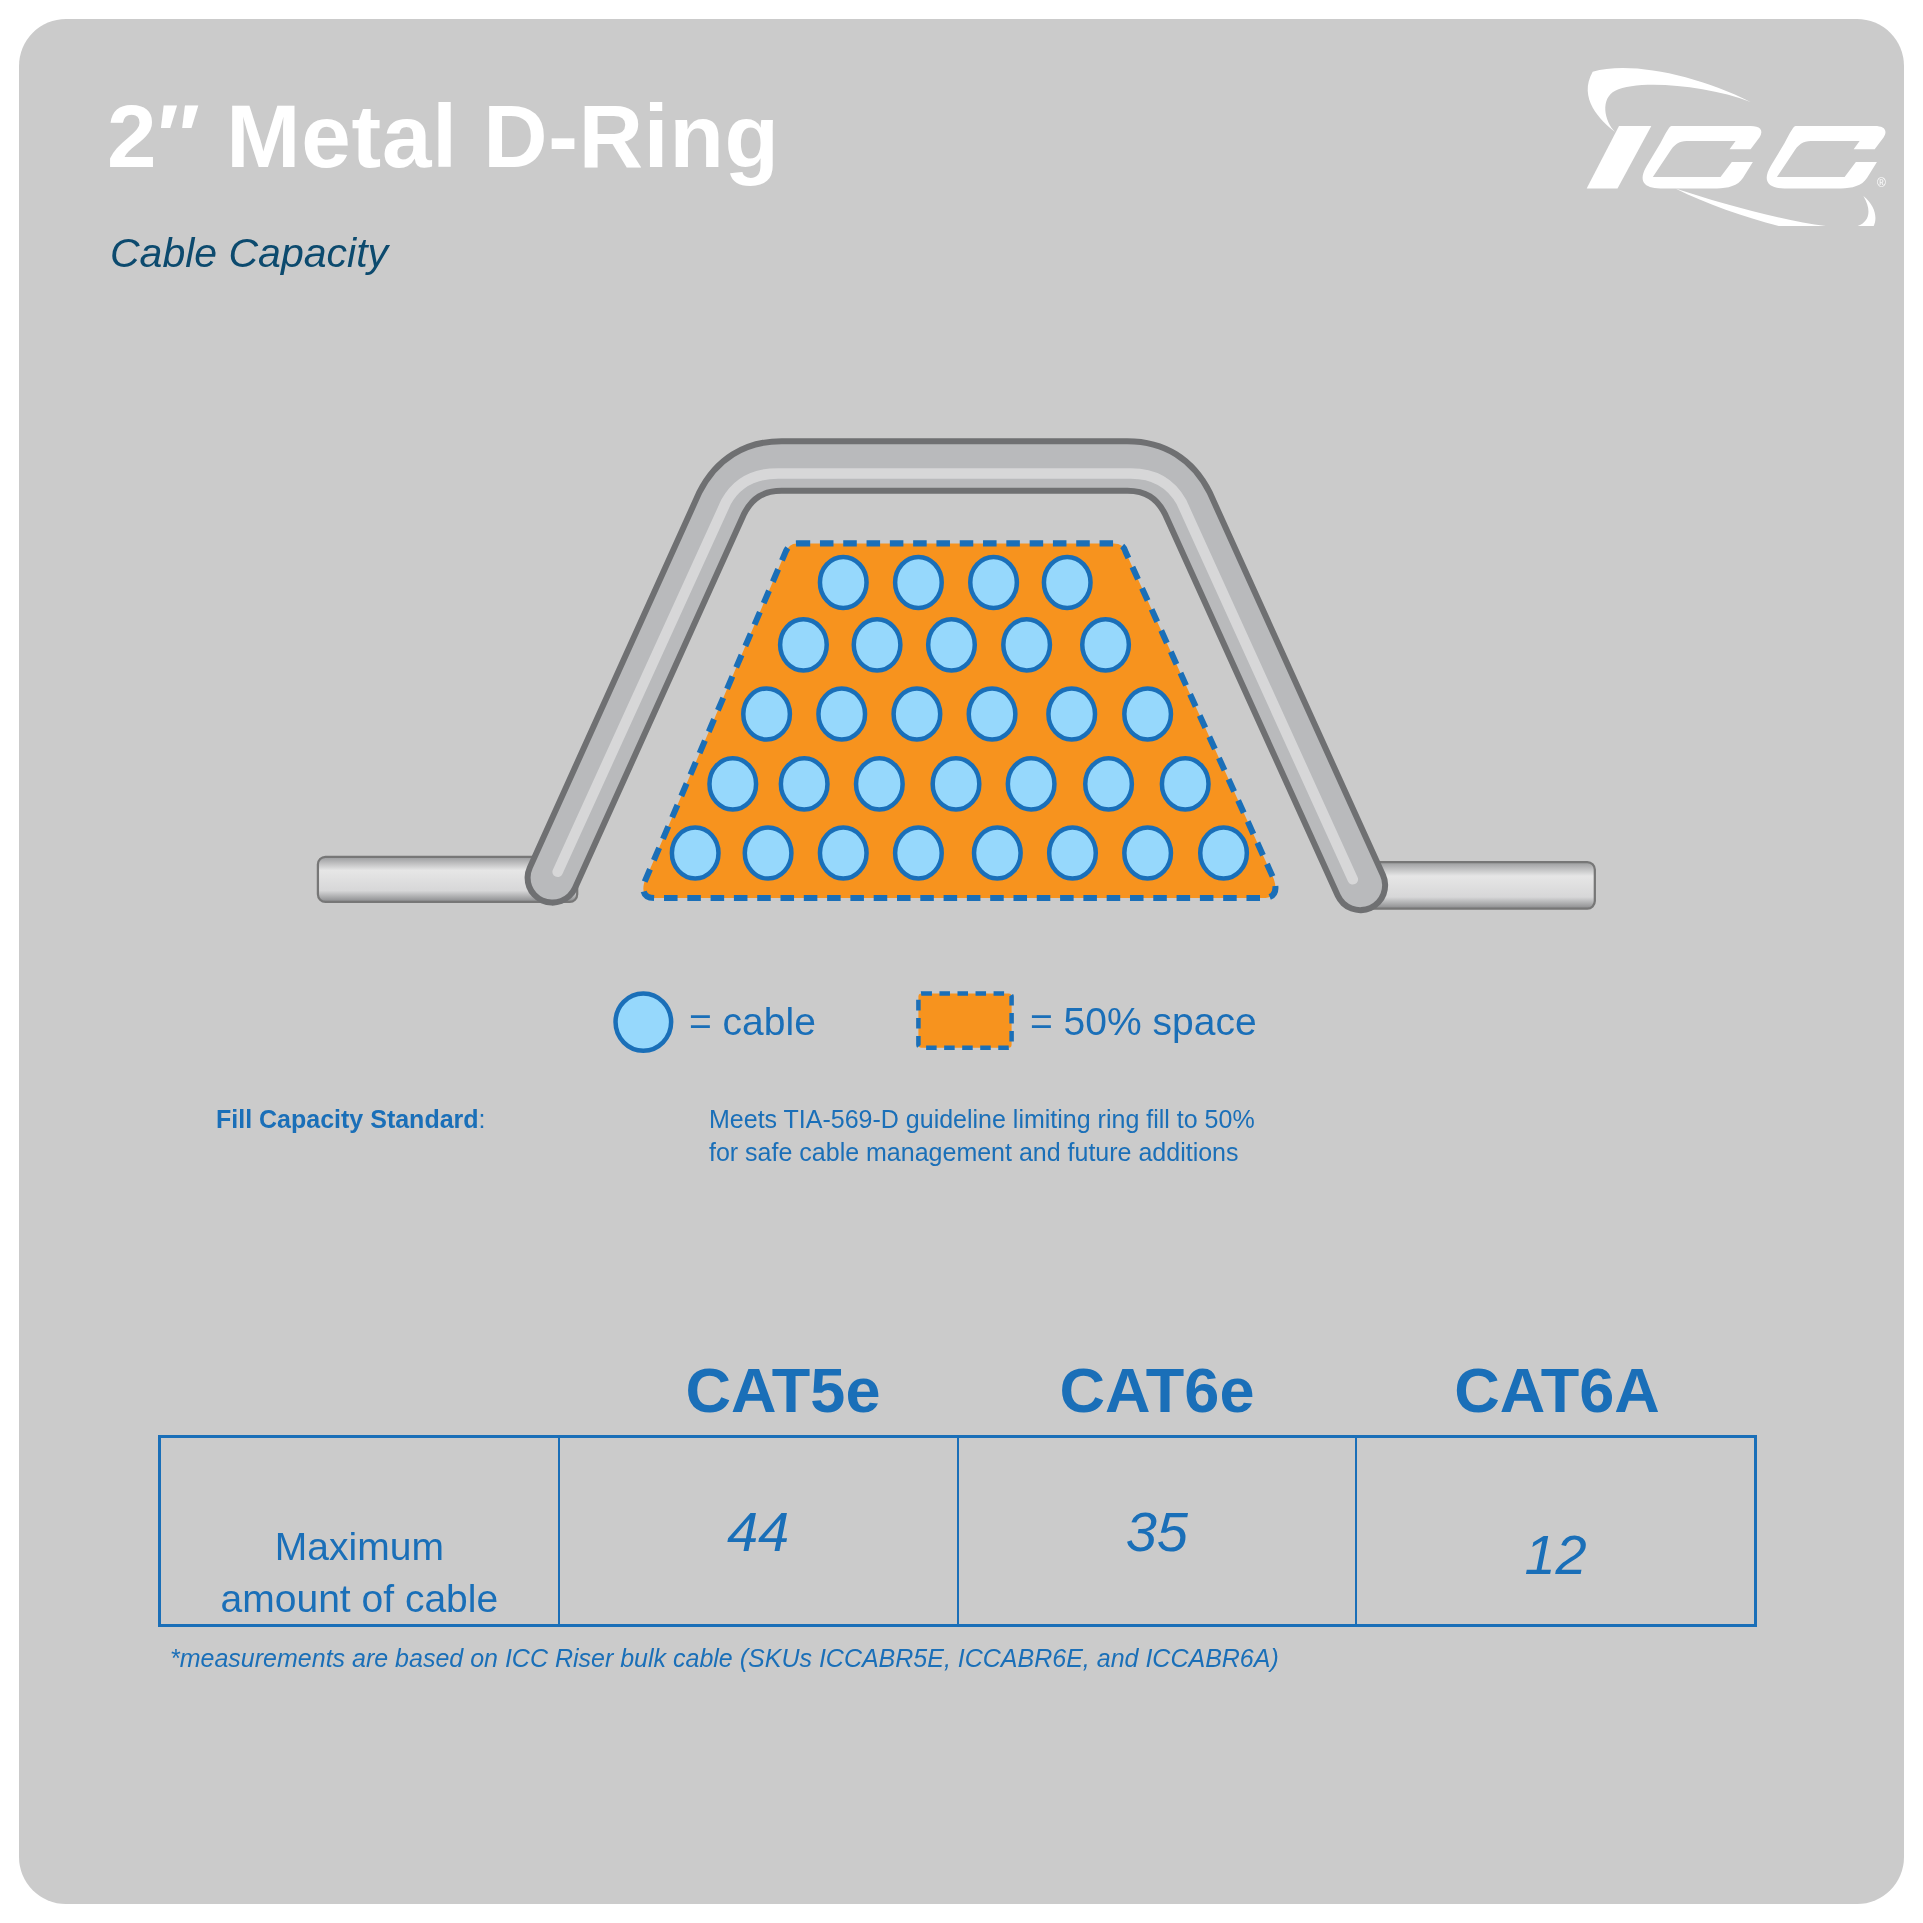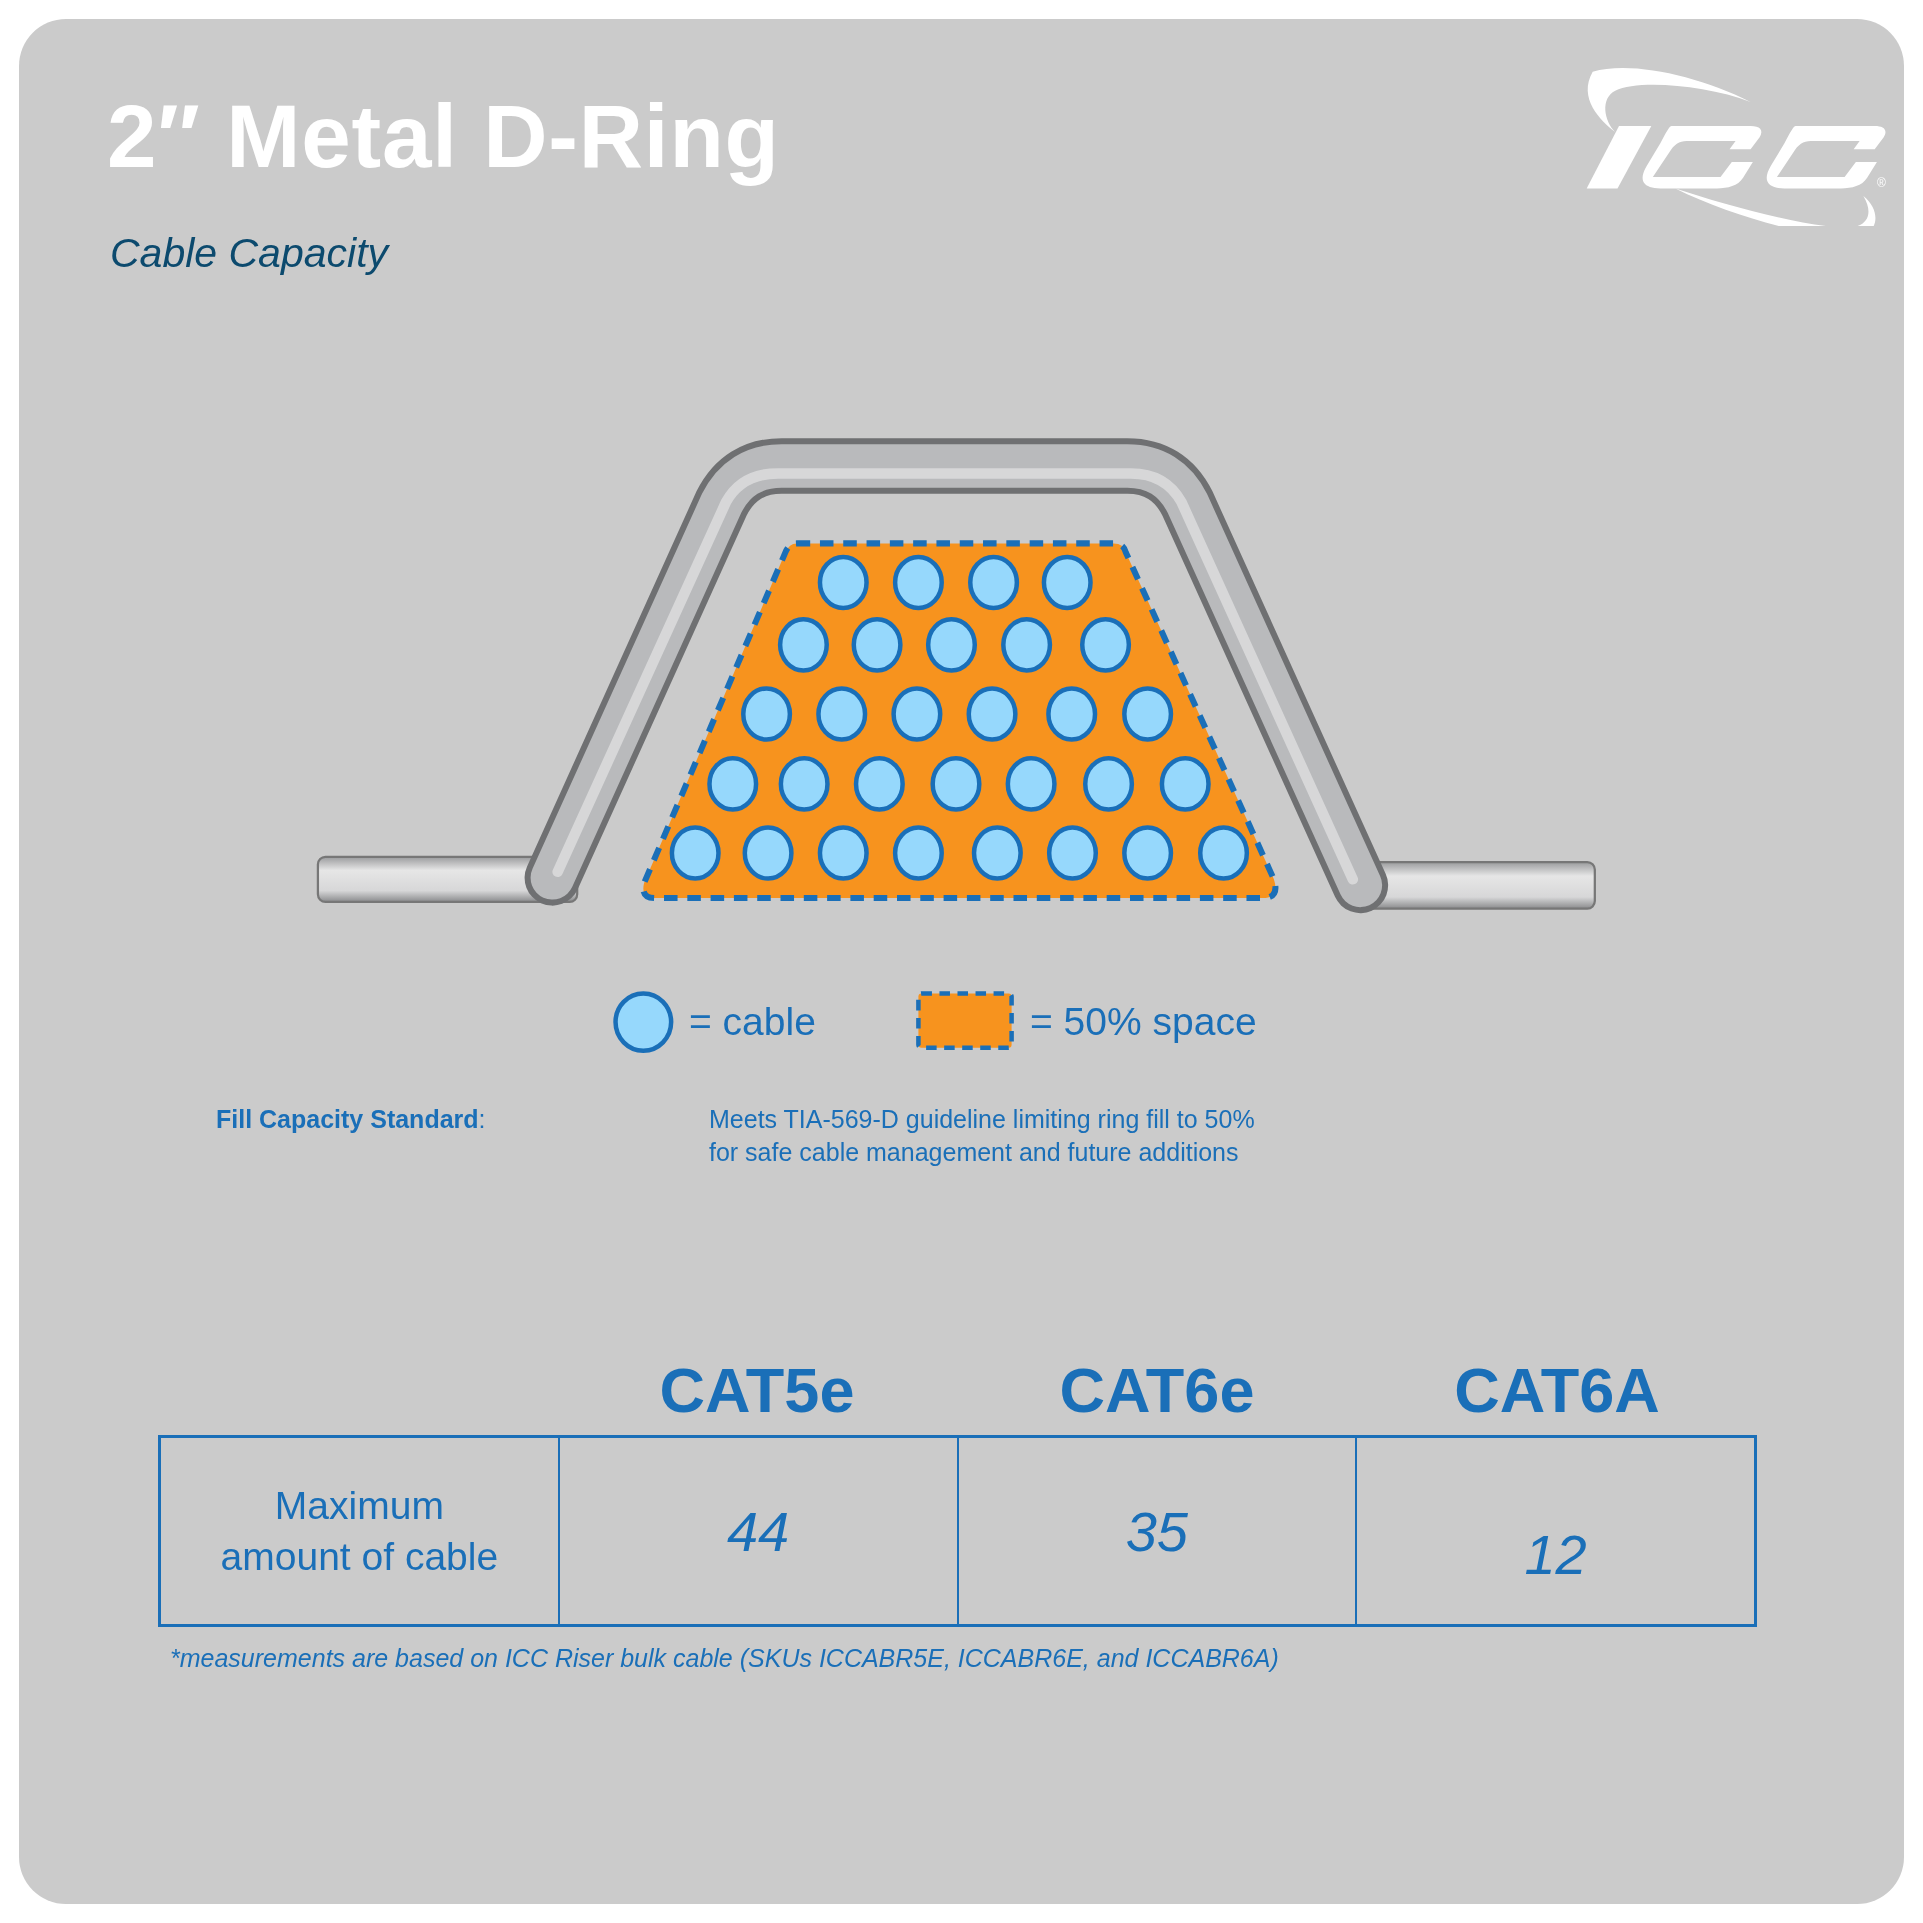--- a/index.html
+++ b/index.html
@@ -11,21 +11,21 @@
   .diagram { position:absolute; left:0; top:0; width:1924px; height:1924px; }
   .legend-text { position:absolute; font-size:39px; color:#1a6fb8; line-height:1; }
   .fill-std { position:absolute; left:216px; top:1103px; font-size:25px; color:#1a6fb8; line-height:1.32; }
   .fill-label { font-weight:bold; }
   .fill-lines { position:absolute; left:493px; top:0; white-space:nowrap; }
   .fill-line { display:block; }
   .col-head { position:absolute; top:1359px; font-size:63px; font-weight:bold; color:#1a6fb8; text-align:center; width:398px; line-height:1; }
   .table { position:absolute; left:158px; top:1435px; width:1599px; height:192px; border:3px solid #1a6fb8; border-top-width:3.8px; border-bottom-width:3.8px; display:flex; box-sizing:border-box; }
   .cell { flex:1; border-right:2.3px solid #1a6fb8; display:flex; align-items:center; justify-content:center; color:#1a6fb8; text-align:center; }
   .cell:last-child { border-right:none;margin-top:46px; }
-  .cell.label { font-size:39px; line-height:1.32; }
+  .cell.label { font-size:39px; line-height:1.32;align-items:flex-end; }
   .cell.value { font-size:56px;font-style:italic; }
   .footnote { position:absolute; left:170px; top:1646px; font-size:25px; font-style:italic; color:#1a6fb8; line-height:1; }
 </style>
 </head>
 <body>
 
 <div class="card"></div>
 
 <h1 class="title">2″ Metal D-Ring</h1>
 <div class="subtitle">Cable Capacity</div>
@@ -114,21 +114,21 @@
 <div class="legend-text" style="left:1030px; top:1002px;">= 50% space</div>
 
 <div class="fill-std">
   <span class="fill-label">Fill Capacity Standard</span><span>:</span>
   <div class="fill-lines">
     <span class="fill-line">Meets TIA-569-D guideline limiting ring fill to 50%</span>
     <span class="fill-line">for safe cable management and future additions</span>
   </div>
 </div>
 
-<div class="col-head" style="left:558px;">CAT5e</div>
+<div class="col-head" style="left:584px;">CAT5e</div>
 <div class="col-head" style="left:958px;">CAT6e</div>
 <div class="col-head" style="left:1358px;">CAT6A</div>
 
 <div class="table">
   <div class="cell label">
     <div>
       <div>Maximum</div>
       <div>amount of cable</div>
     </div>
   </div>

